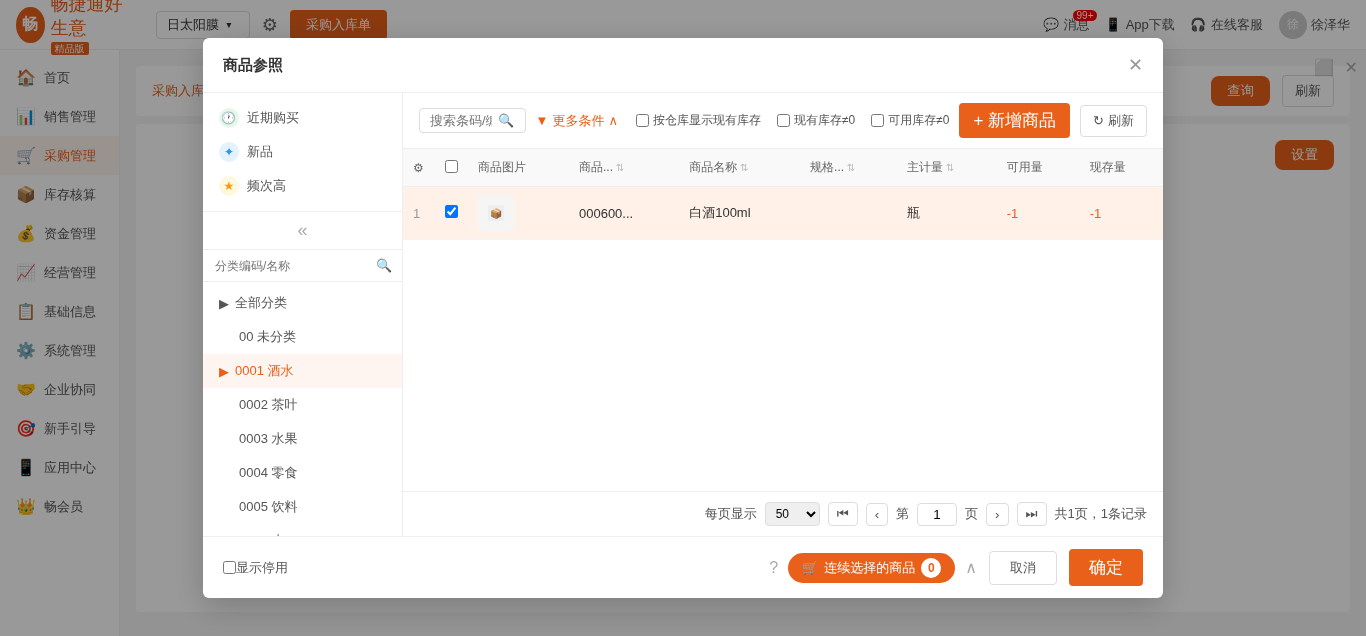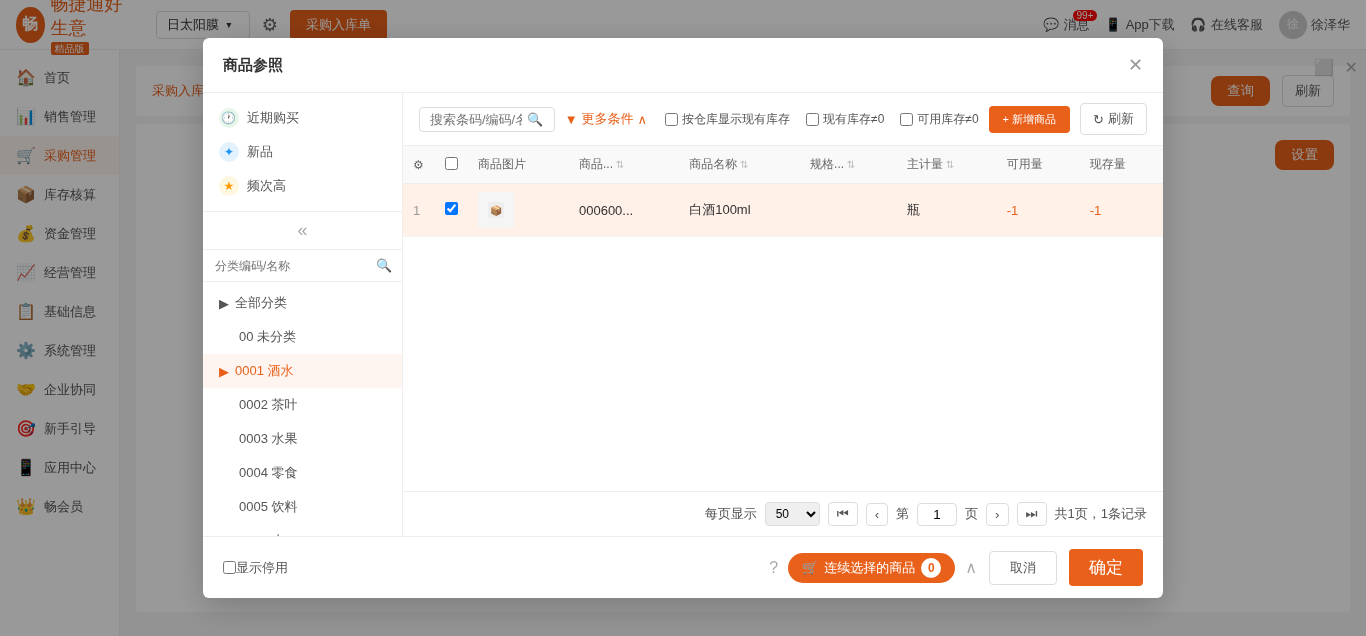--- a/index.html
+++ b/index.html
@@ -187,21 +187,21 @@
       display: flex; align-items: center; gap: 4px;
       color: #e8601a; cursor: pointer; font-size: 13px;
       white-space: nowrap;
     }
     .checkbox-group {
       display: flex; align-items: center; gap: 16px; margin-left: 8px;
     }
     .checkbox-item { display: flex; align-items: center; gap: 4px; cursor: pointer; font-size: 12px; color: #555; white-space: nowrap; }
     .add-btn {
       background: #e8601a; color: #fff; border: none;
-      border-radius: 4px; padding: 6px 14px; cursor: pointer; font-size: 11px;
+      border-radius: 4px; padding: 6px 14px; cursor: pointer; font-size: 17px;
       white-space: nowrap;
     }
     .refresh-btn {
       border: 1px solid #ddd; background: #fff; border-radius: 4px;
       padding: 6px 12px; cursor: pointer; font-size: 13px; color: #555;
       display: flex; align-items: center; gap: 4px; white-space: nowrap;
     }
 
     
     .product-table { flex: 1; overflow: auto; }

